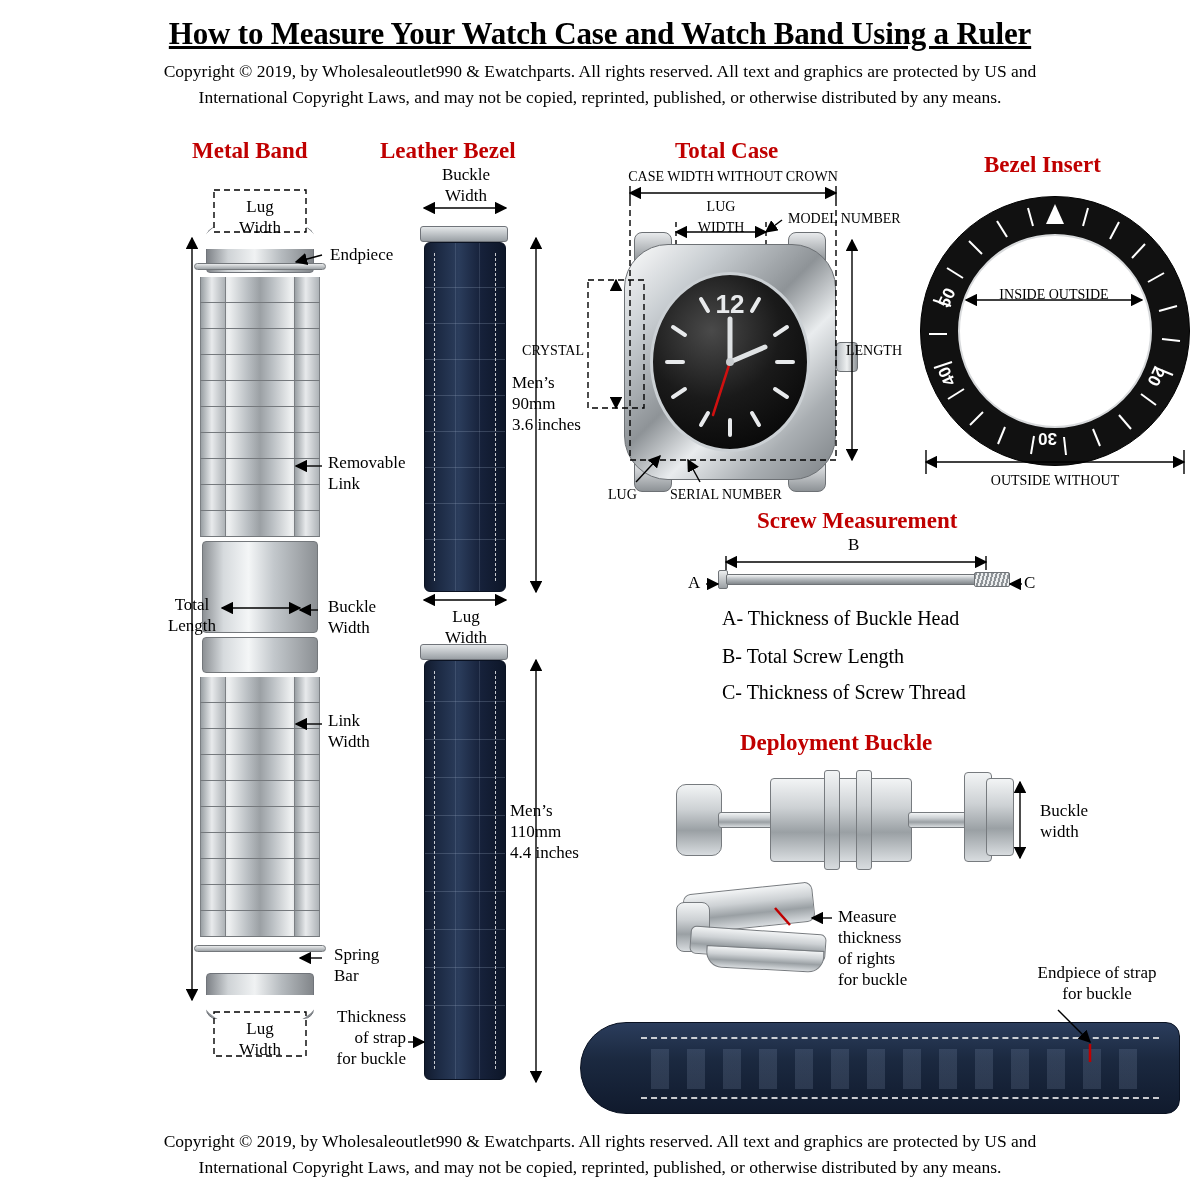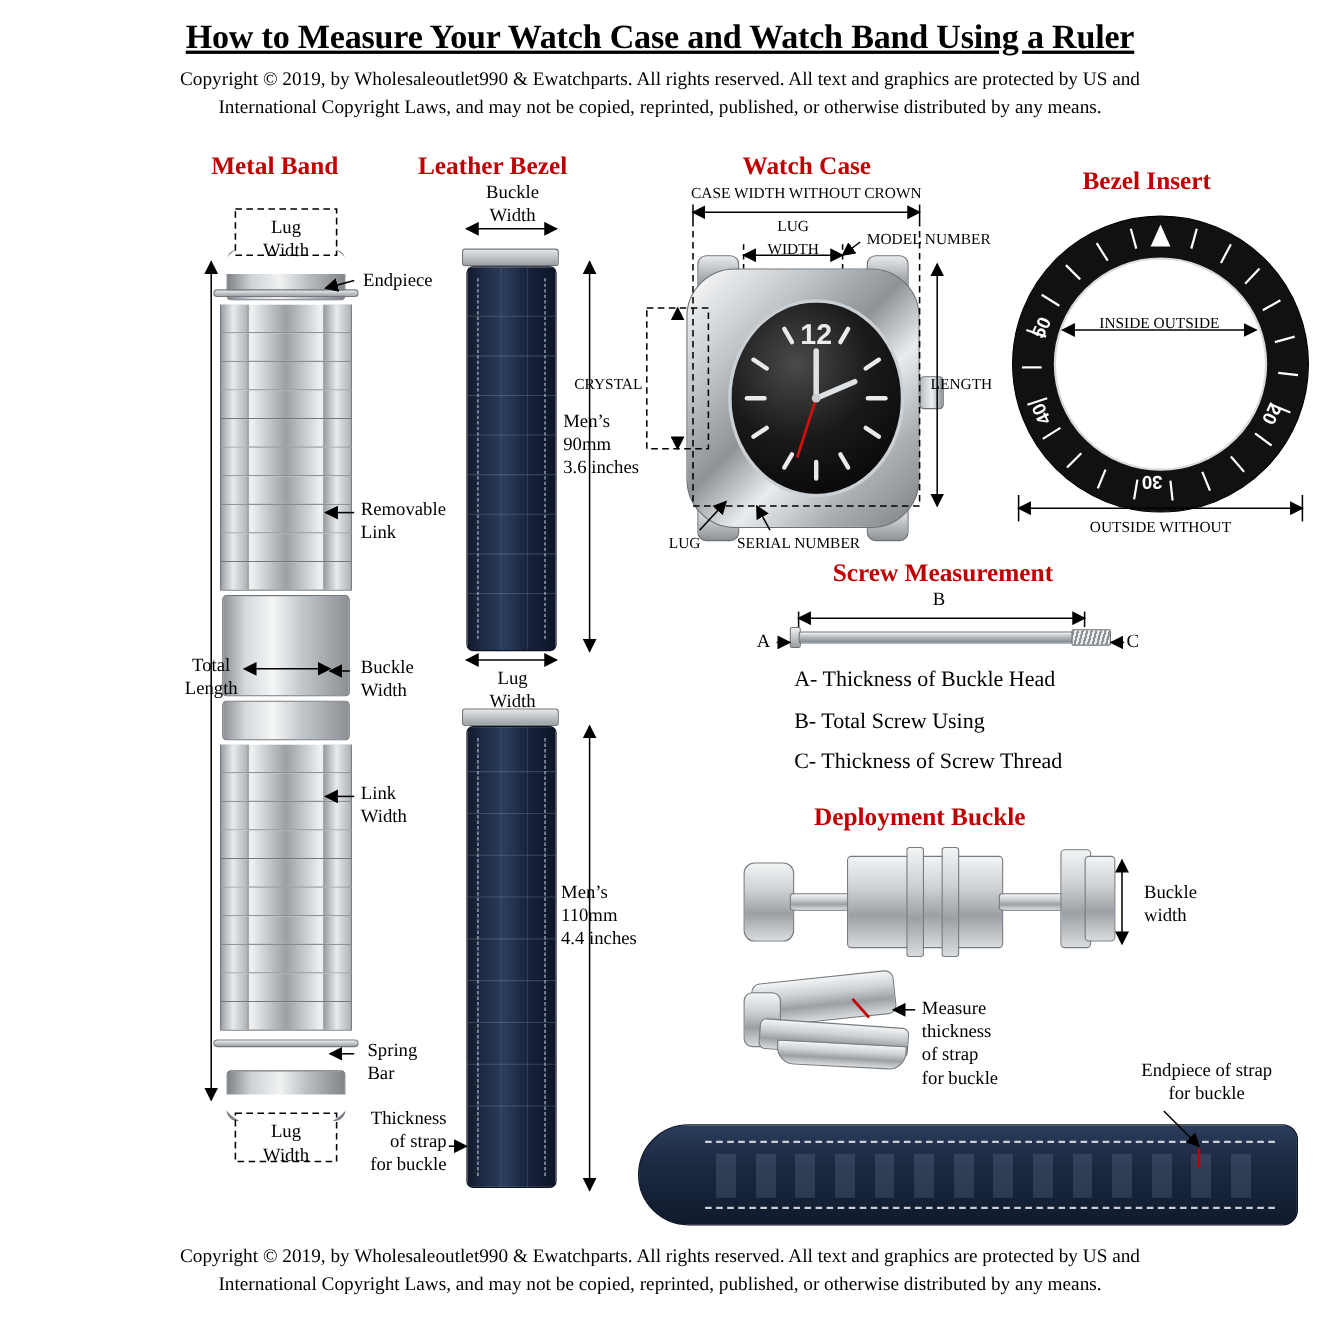--- a/index.html
+++ b/index.html
@@ -157,21 +157,21 @@
   
   #watch-case { position:absolute; left: 600px; top: 232px; width: 260px; height: 260px; }
   .case-body {
     position:absolute; left: 24px; top: 12px; width: 212px; height: 236px;
     border-radius: 44px;
     background: linear-gradient(135deg,#fdfdfd 0%, #c9ced2 22%, #8e9397 46%, #e9ecee 62%, #a9aeb2 80%, #7d8286 100%);
     border: 1px solid #6d7175;
     box-sizing:border-box;
   }
   .case-dial {
-    position:absolute; left: 62px; top: 40px; width: 160px; height: 180px;
+    position:absolute; left: 50px; top: 40px; width: 160px; height: 180px;
     border-radius: 50%;
     background: radial-gradient(circle at 38% 32%, #4a4a4a 0%, #1a1a1a 45%, #000 100%);
     border: 3px solid #cbd0d4;
     box-sizing:border-box;
     text-decoration:underline;
   }
   .lug-tab {
     position:absolute; width: 38px; height: 30px;
     background: linear-gradient(180deg,#e8eaec,#8d9296);
     border: 1px solid #6d7175;
@@ -262,21 +262,21 @@
   <div>International Copyright Laws, and may not be copied, reprinted, published, or otherwise distributed by any  means.</div>
 </div>
 
 <div class="copyright" id="copyright-bottom">
   <div>Copyright  © 2019, by Wholesaleoutlet990 &amp; Ewatchparts. All rights reserved. All text and graphics are protected by US and</div>
   <div>International Copyright Laws, and may not be copied, reprinted, published, or otherwise distributed by any  means.</div>
 </div>
 
 <div class="section-title" style="left:192px; top:138px;">Metal Band</div>
 <div class="section-title" style="left:380px; top:138px;">Leather Bezel</div>
-<div class="section-title" style="left:675px; top:138px;">Watch Case</div>
+<div class="section-title" style="left:675px; top:138px;">Total Case</div>
 <div class="section-title" style="left:984px; top:152px;">Bezel Insert</div>
 <div class="section-title" style="left:757px; top:508px;">Screw Measurement</div>
 <div class="section-title" style="left:740px; top:730px;">Deployment Buckle</div>
 
 <div id="metal-band">
 
   <div class="endpiece"></div>
   <div class="curve-cut" style="top:30px;"></div>
   <div class="springbar" style="top:78px;"></div>
 
@@ -562,23 +562,23 @@
 <div class="lbl small" style="left:608px; top:484px;">LUG</div>
 <div class="lbl small" style="left:670px; top:484px;">SERIAL NUMBER</div>
 
 <div class="lbl small c" style="left:964px; top:284px; width:180px;">INSIDE OUTSIDE</div>
 <div class="lbl small c" style="left:930px; top:470px; width:250px;">OUTSIDE WITHOUT</div>
 
 <div class="lbl" style="left:848px; top:534px;">B</div>
 <div class="lbl" style="left:688px; top:572px;">A</div>
 <div class="lbl" style="left:1024px; top:572px;">C</div>
 <div class="lbl" style="left:722px; top:608px; font-size:20px;">A- Thickness of Buckle Head</div>
-<div class="lbl" style="left:722px; top:646px; font-size:20px;">B- Total Screw Using</div>
+<div class="lbl" style="left:722px; top:646px; font-size:20px;">B- Total Screw Length</div>
 <div class="lbl" style="left:722px; top:682px; font-size:20px;">C- Thickness of Screw Thread</div>
 
 <div class="lbl" style="left:1040px; top:800px;">Buckle
 width</div>
 <div class="lbl" style="left:838px; top:906px;">Measure
 thickness
-of strap
+of rights
 for buckle</div>
 <div class="lbl c" style="left:1002px; top:962px; width:190px;">Endpiece of strap
 for buckle</div>
 
 </body></html>

